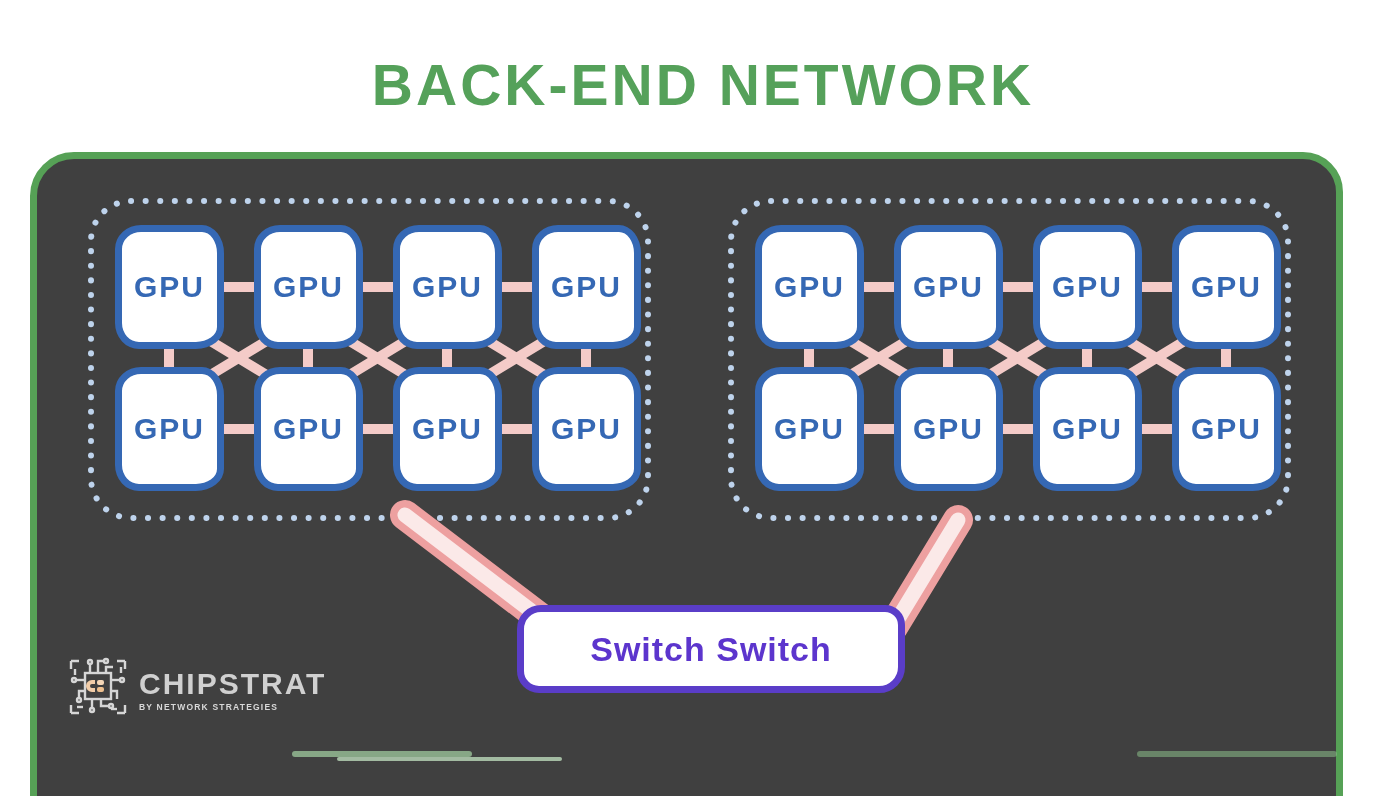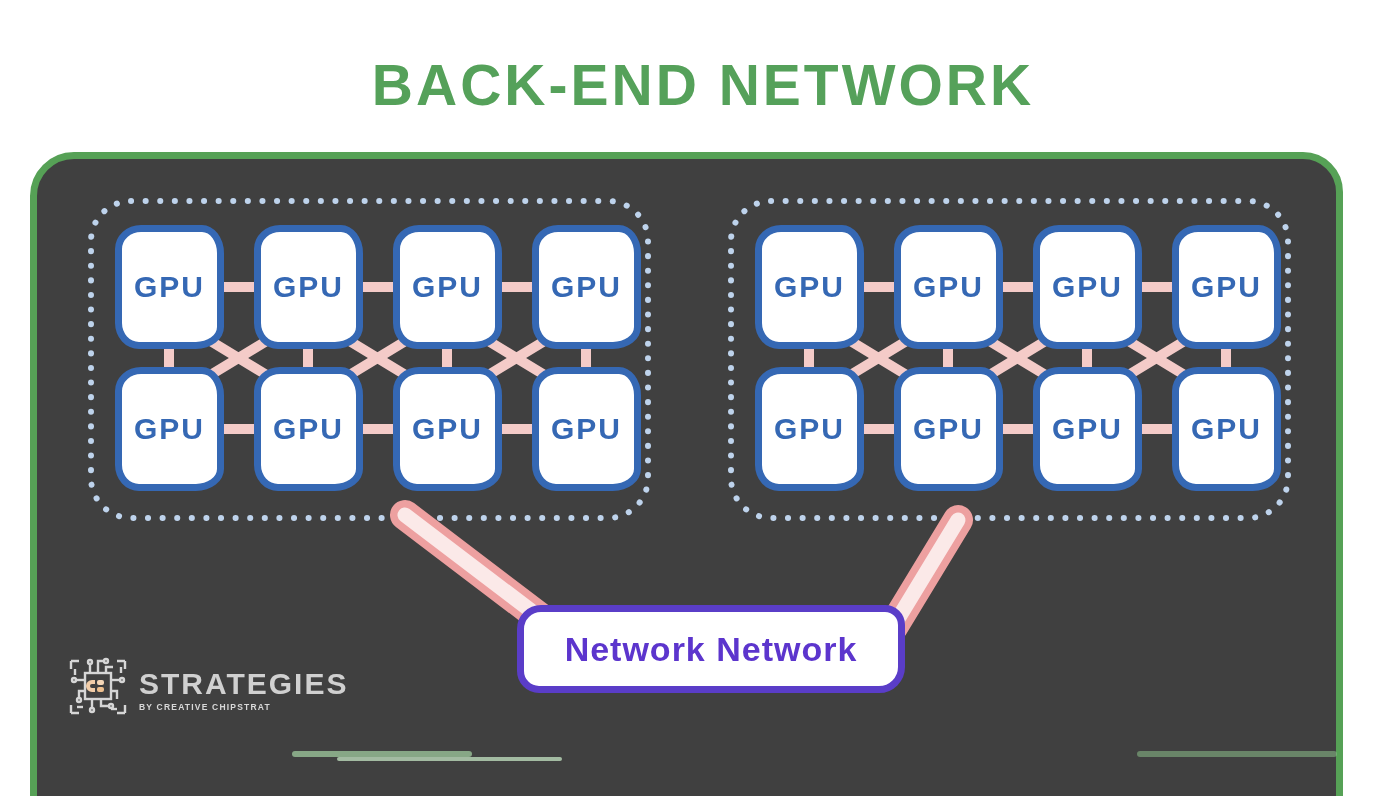--- a/index.html
+++ b/index.html
@@ -201,21 +201,21 @@
         <line x1="368" y1="356" x2="518" y2="470" stroke="#eda0a0" stroke-width="30"></line>
         <line x1="368" y1="356" x2="518" y2="470" stroke="#fbe9e8" stroke-width="15"></line>
       </g>
       <g stroke-linecap="round">
         <line x1="921" y1="361" x2="856" y2="468" stroke="#eda0a0" stroke-width="30"></line>
         <line x1="921" y1="361" x2="856" y2="468" stroke="#fbe9e8" stroke-width="15"></line>
       </g>
     </svg>
 
     <div class="switch">
-      <span>Network Network</span>
+      <span>Switch Switch</span>
     </div>
 
     <div class="logo">
       <svg width="66" height="68" viewBox="0 0 66 68" fill="none" stroke="#d6d6d6" stroke-width="2.4">
         <rect x="20" y="20" width="26" height="26"></rect>
         <path d="M6 8 h8 M6 8 v8"></path>
         <path d="M60 8 h-8 M60 8 v8"></path>
         <path d="M6 60 h8 M6 60 v-8"></path>
         <path d="M60 60 h-8 M60 60 v-8"></path>
         <path d="M25 20 v-9"></path>
@@ -238,22 +238,22 @@
           <path d="M56 14 v6"></path>
           <path d="M12 54 h6"></path>
           <path d="M52 56 h-6"></path>
         <g stroke="none">
           <path d="M27 27 a6 6 0 0 0 0 12 l3 0 0 -4 -3 0 a2 2 0 0 1 0 -4 l3 0 0 -4 z" fill="#f2cda8"></path>
           <rect x="32" y="27" width="7" height="5" rx="2" fill="#f5d7b7"></rect>
           <rect x="32" y="34" width="7" height="5" rx="2" fill="#eec08e"></rect>
         </g>
       </svg>
       <div class="logo-text-block">
-        <div class="logo-name">STRATEGIES</div>
-        <div class="logo-tagline">BY CREATIVE CHIPSTRAT</div>
+        <div class="logo-name">CHIPSTRAT</div>
+        <div class="logo-tagline">BY NETWORK STRATEGIES</div>
       </div>
     </div>
 
     <div class="stroke-artifact artifact-1"></div>
     <div class="stroke-artifact artifact-2"></div>
     <div class="stroke-artifact artifact-3"></div>
   </div>
 
 </div>
 

